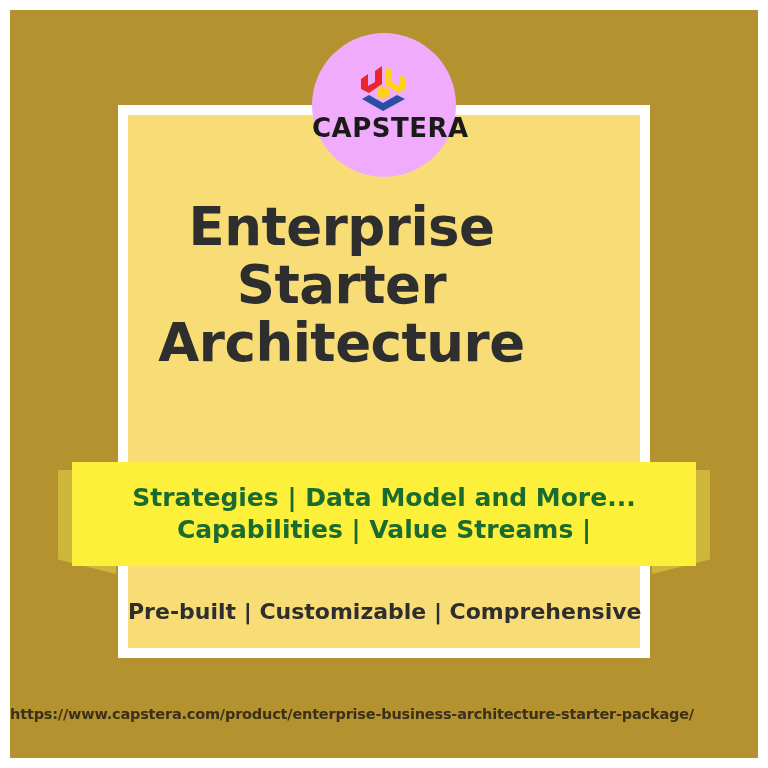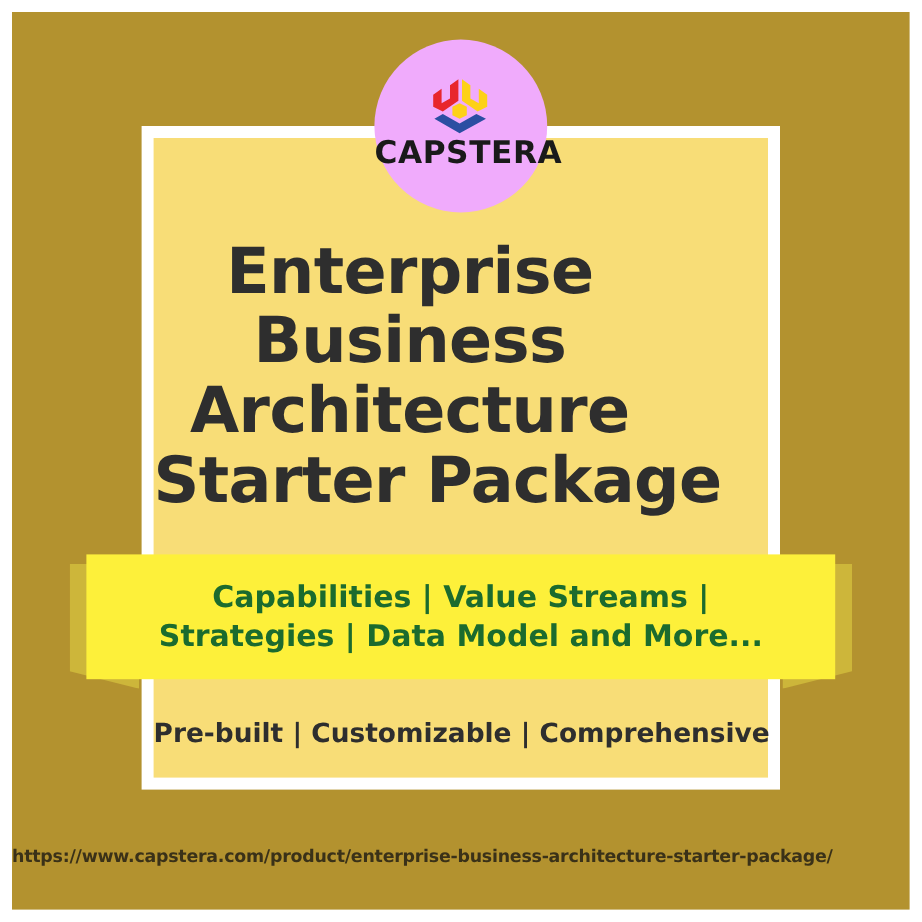--- a/index.html
+++ b/index.html
@@ -202,32 +202,31 @@
         <polygon points="12,32 26,40 40,32 48,36 26,48 5,36" fill="#2b4ea2"></polygon>
 
         <polygon points="26,23 32,26 32,33 26,36 20,33 20,26" fill="#fdd117"></polygon>
       </svg>
     </div>
     <div id="logo-wordmark">CAPSTERA</div>
   </div>
 
   <div id="headline">
     <span class="hl-line">Enterprise</span>
-    <span class="hl-line">Business</span>
+    <span class="hl-line">Starter</span>
     <span class="hl-line">Architecture</span>
-    <span class="hl-line">Starter Package</span>
   </div>
 
   <div id="ribbon">
     <div class="ribbon-tail" id="ribbon-tail-left"></div>
     <div class="ribbon-tail" id="ribbon-tail-right"></div>
     <div id="ribbon-body">
       <div id="ribbon-text">
+        <span class="rb-line">Strategies | Data Model and More...</span>
         <span class="rb-line">Capabilities | Value Streams |</span>
-        <span class="rb-line">Strategies | Data Model and More...</span>
       </div>
     </div>
   </div>
 
   <div id="tagline">Pre-built | Customizable | Comprehensive</div>
 
   <div id="footer-url">https://www.capstera.com/product/enterprise-business-architecture-starter-package/</div>
 
 </div>
 

